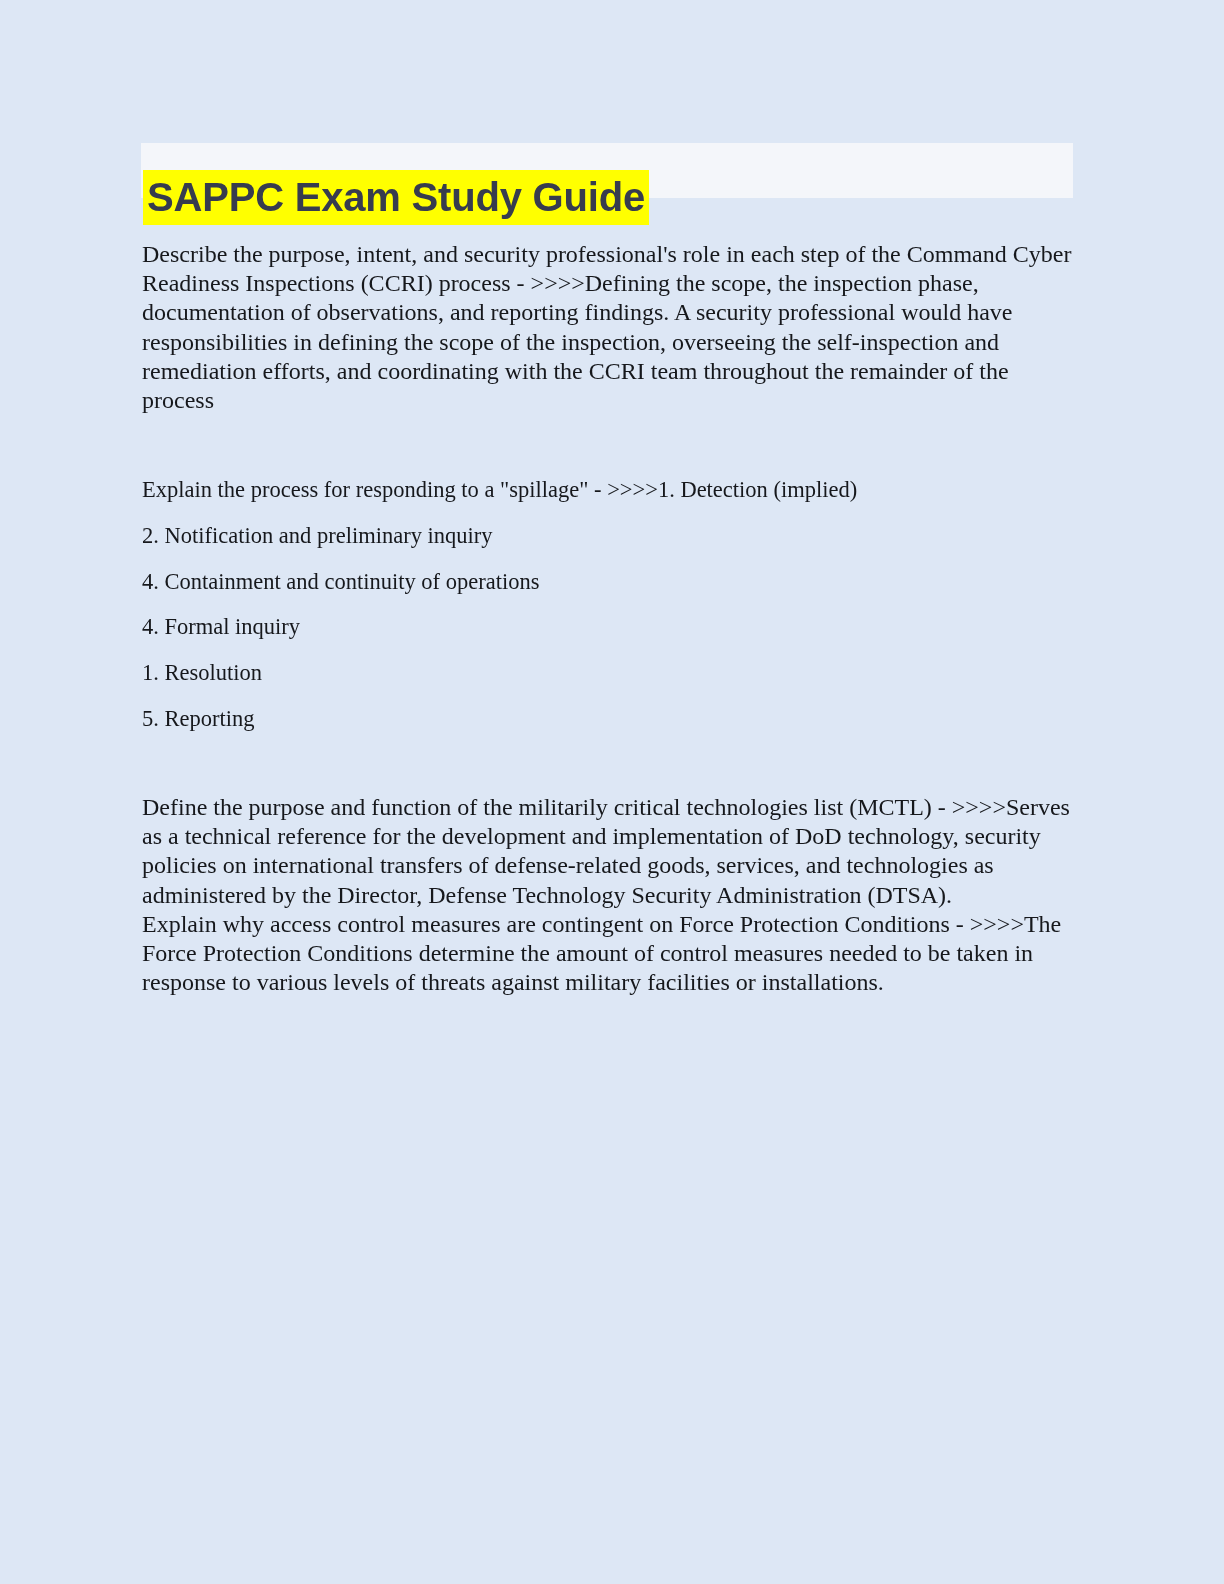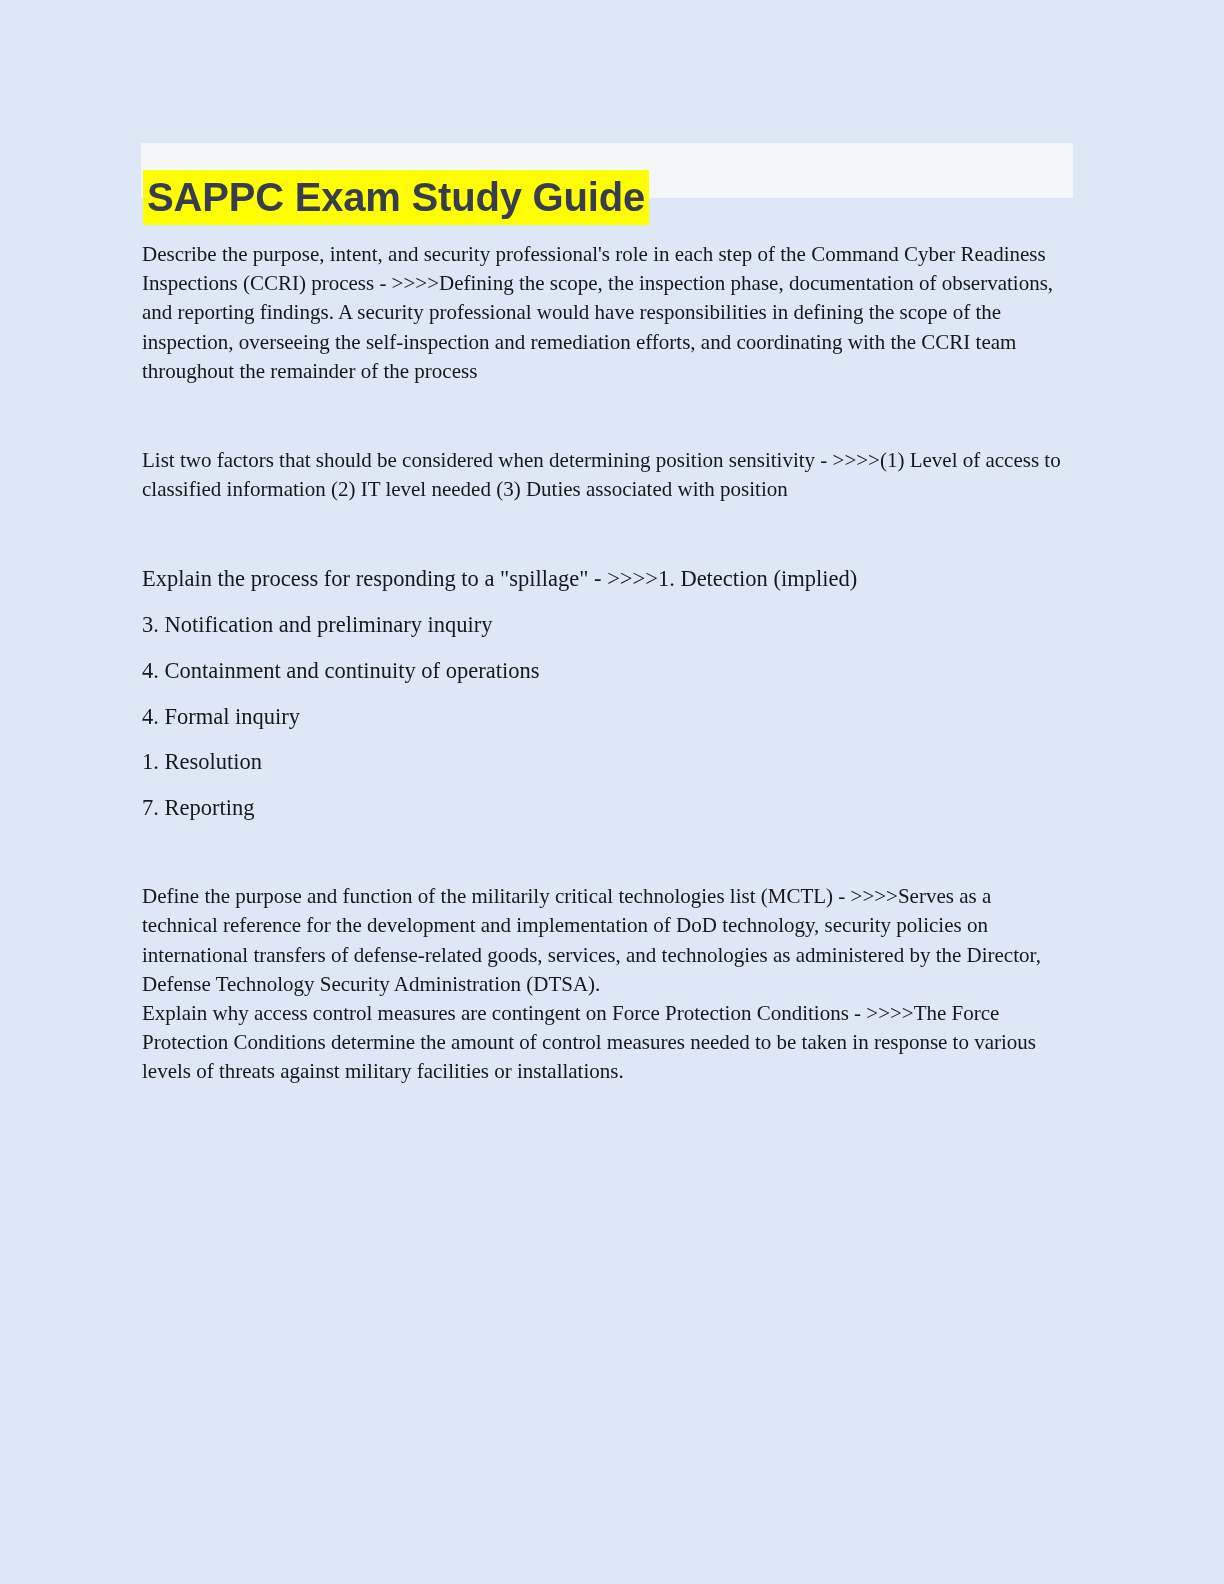--- a/index.html
+++ b/index.html
@@ -53,21 +53,21 @@
 
   
   .content {
     position: absolute;
     left: 142px;
     top: 240px;
     width: 930px;
   }
 
   .para {
-    font-size: 21px;
+    font-size: 24px;
     line-height: 29.2px;
     color: #16181c;
     margin: 0 0 0 0;
     text-align: left;
     word-spacing: 0px;
   }
 
   
   .block {
     margin-bottom: 60px;
@@ -90,29 +90,28 @@
 <div class="page">
 
   <div class="title-strip"></div>
 
   <h1 class="doc-title">SAPPC Exam Study Guide</h1>
 
   <div class="content">
 
     <p class="para block">Describe the purpose, intent, and security professional's role in each step of the Command Cyber Readiness Inspections (CCRI) process - &gt;&gt;&gt;&gt;Defining the scope, the inspection phase, documentation of observations, and reporting findings. A security professional would have responsibilities in defining the scope of the inspection, overseeing the self-inspection and remediation efforts, and coordinating with the CCRI team throughout the remainder of the process</p>
 
-    <p class="para block">List two factors that should be considered when determining position sensitivity - &gt;&gt;&gt;&gt;(1) Level of access to classified information (2) IT level needed (3) Duties associated with position</p>
 
     <div class="block">
       <p class="step">Explain the process for responding to a "spillage" - &gt;&gt;&gt;&gt;1. Detection (implied)</p>
-      <p class="step">3. Notification and preliminary inquiry</p>
+      <p class="step">2. Notification and preliminary inquiry</p>
       <p class="step">4. Containment and continuity of operations</p>
       <p class="step">4. Formal inquiry</p>
       <p class="step">1. Resolution</p>
-      <p class="step">7. Reporting</p>
+      <p class="step">5. Reporting</p>
     </div>
 
 
     <p class="para">Define the purpose and function of the militarily critical technologies list (MCTL) - &gt;&gt;&gt;&gt;Serves as a technical reference for the development and implementation of DoD technology, security policies on international transfers of defense-related goods, services, and technologies as administered by the Director, Defense Technology Security Administration (DTSA).</p>
 
     <p class="para block">Explain why access control measures are contingent on Force Protection Conditions - &gt;&gt;&gt;&gt;The Force Protection Conditions determine the amount of control measures needed to be taken in response to various levels of threats against military facilities or installations.</p>
 
   </div>
 
 </div>

